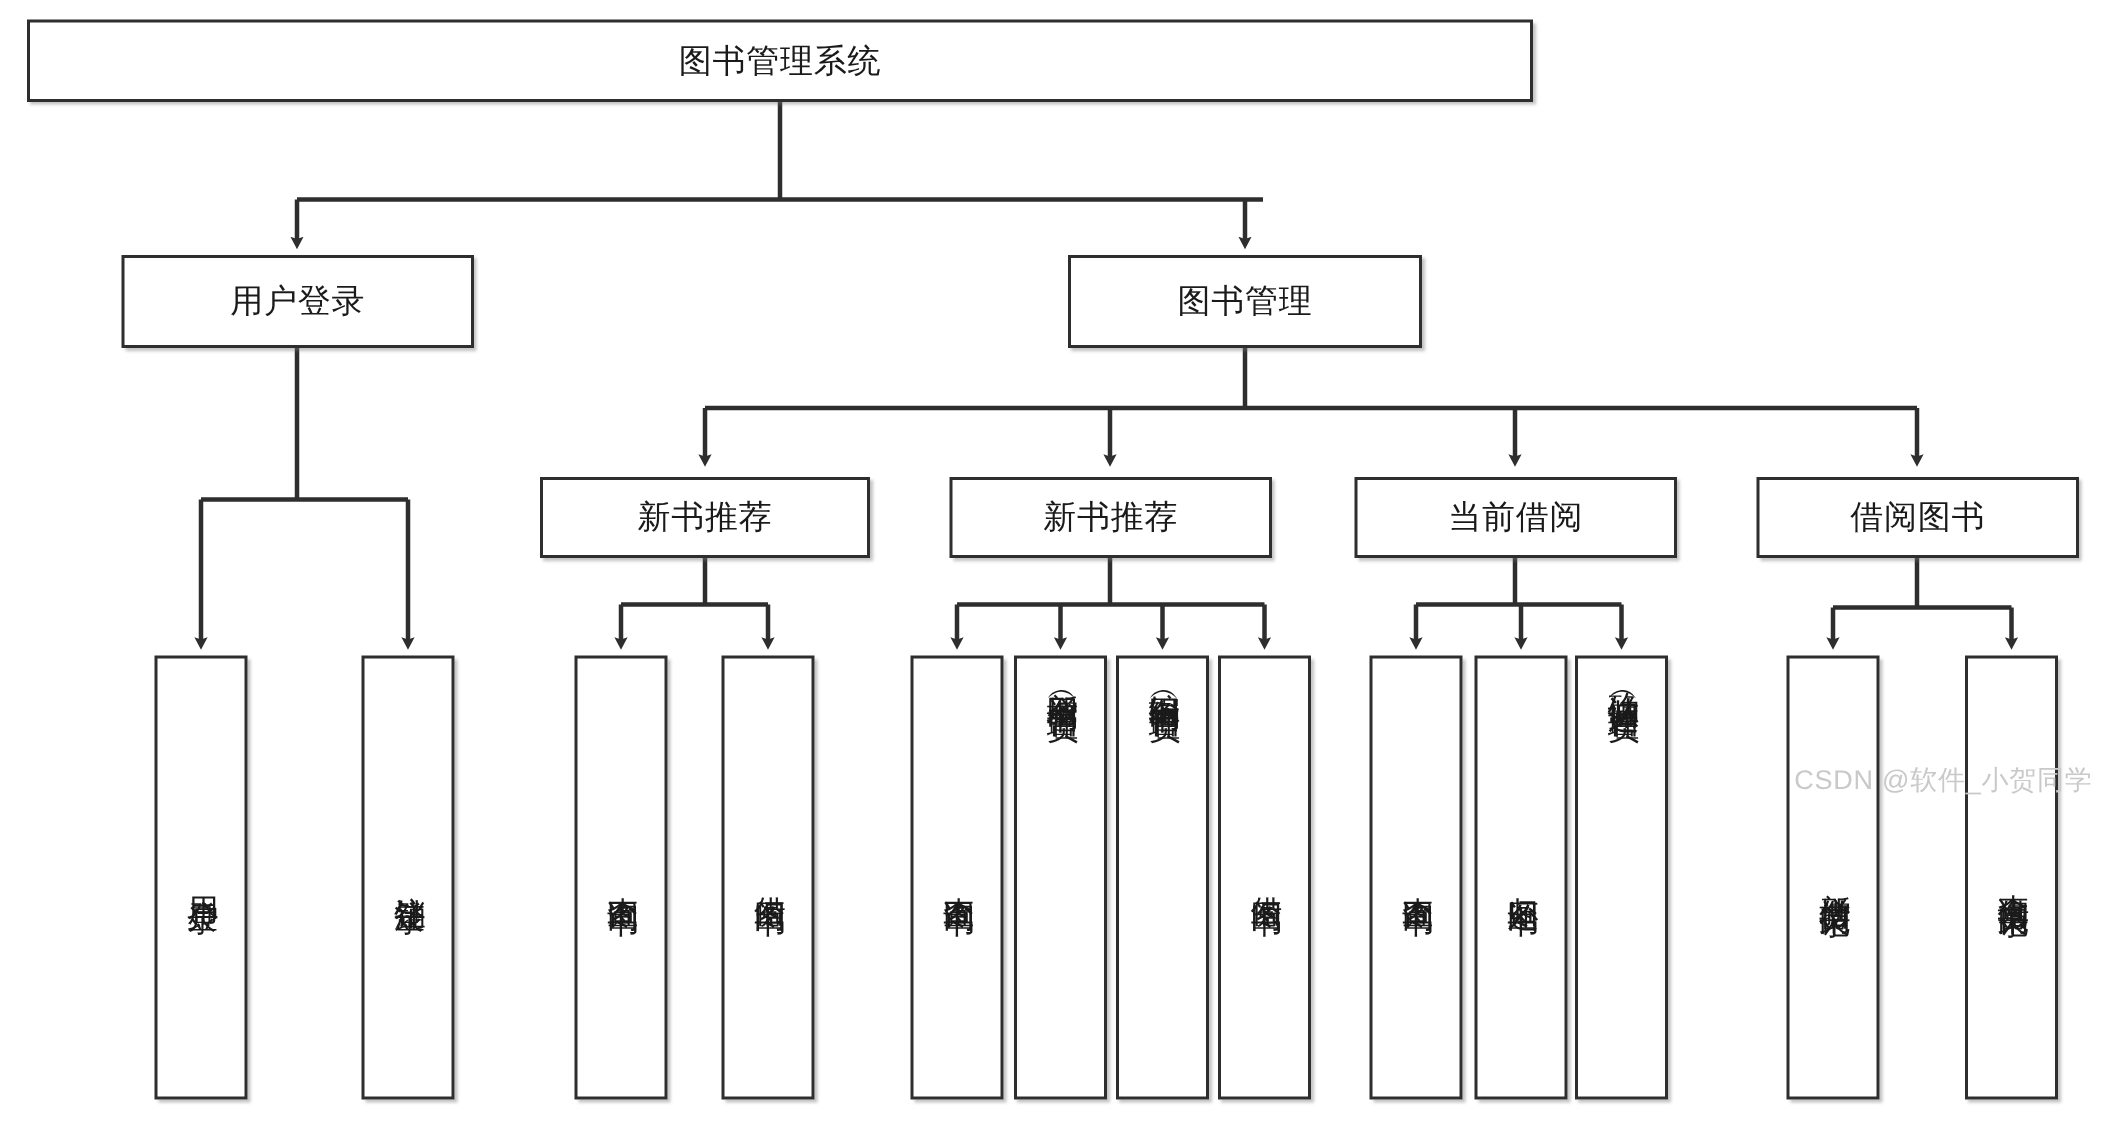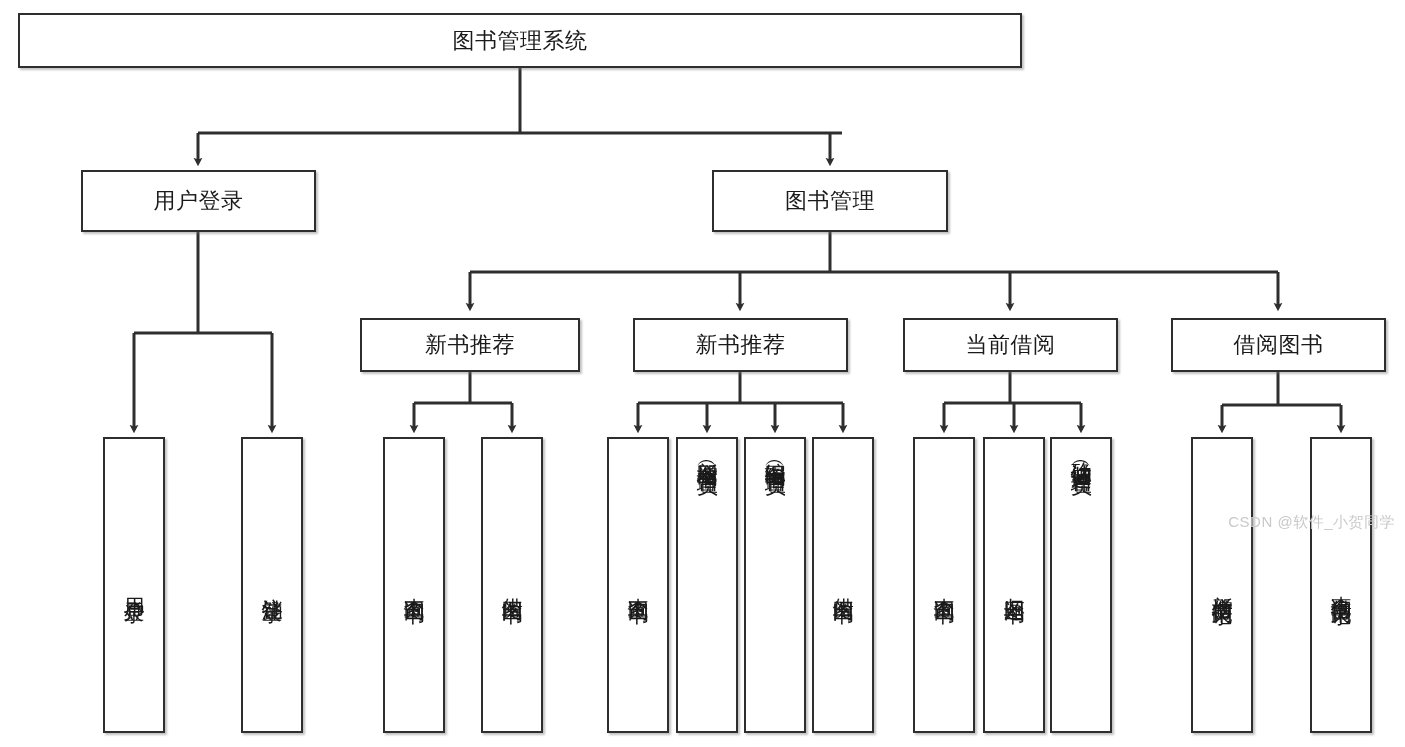--- a/index.html
+++ b/index.html
@@ -58,21 +58,21 @@
     left: 0;
     top: 0;
     width: 1405px;
     height: 747px;
     pointer-events: none;
   }
   .watermark {
     position: absolute;
     right: 10px;
     bottom: 6px;
-    font-size: 15px;
+    font-size: 18px;
     color: #c9c9c9;
     font-family: "Liberation Sans", sans-serif;
     white-space: nowrap;
     letter-spacing: 0.5px;
   }
 </style>
 </head>
 <body>
 
 <div id="diagram-root">

